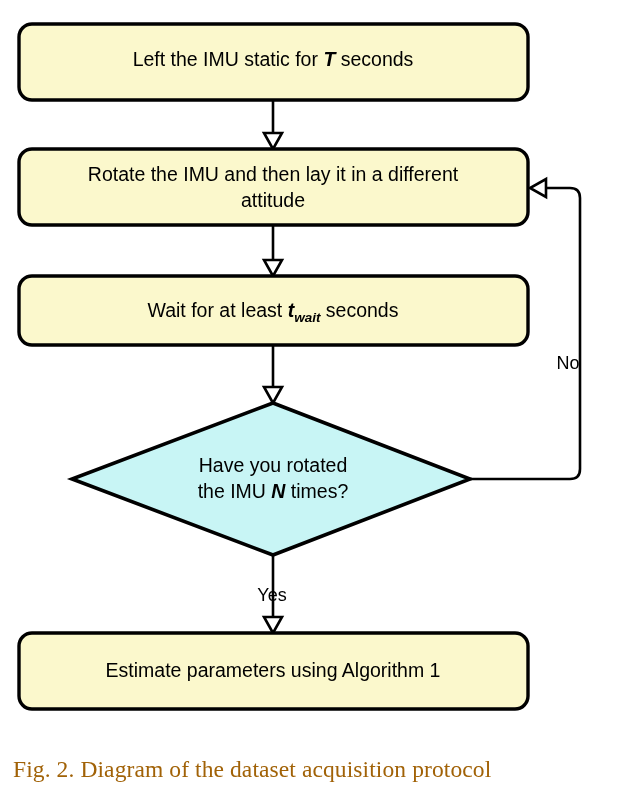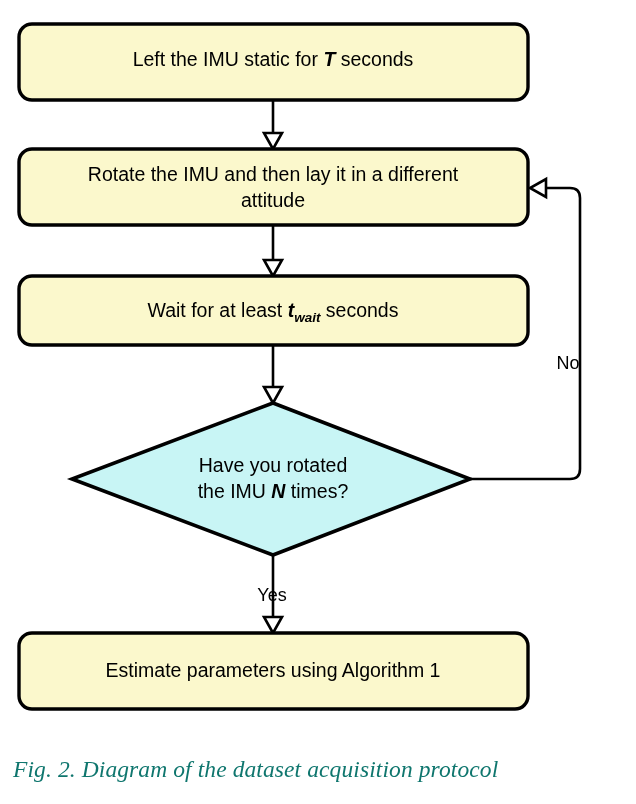--- a/index.html
+++ b/index.html
@@ -51,23 +51,22 @@
     font-size: 13.5px;
     font-weight: bold;
     font-style: italic;
   }
   .caption {
     position: absolute;
     left: 13px;
     top: 756px;
     width: 610px;
     font-family: "Liberation Serif", serif;
-    font-style: italic;
     font-size: 23.5px;
-    color: #0f766e;
+    color: #a16207;
     white-space: nowrap;
     letter-spacing: 0.1px;
   }
 </style>
 </head>
 <body>
 
 <div id="figure-root">
 
   <svg class="diagram-canvas" viewBox="0 0 636 804">

